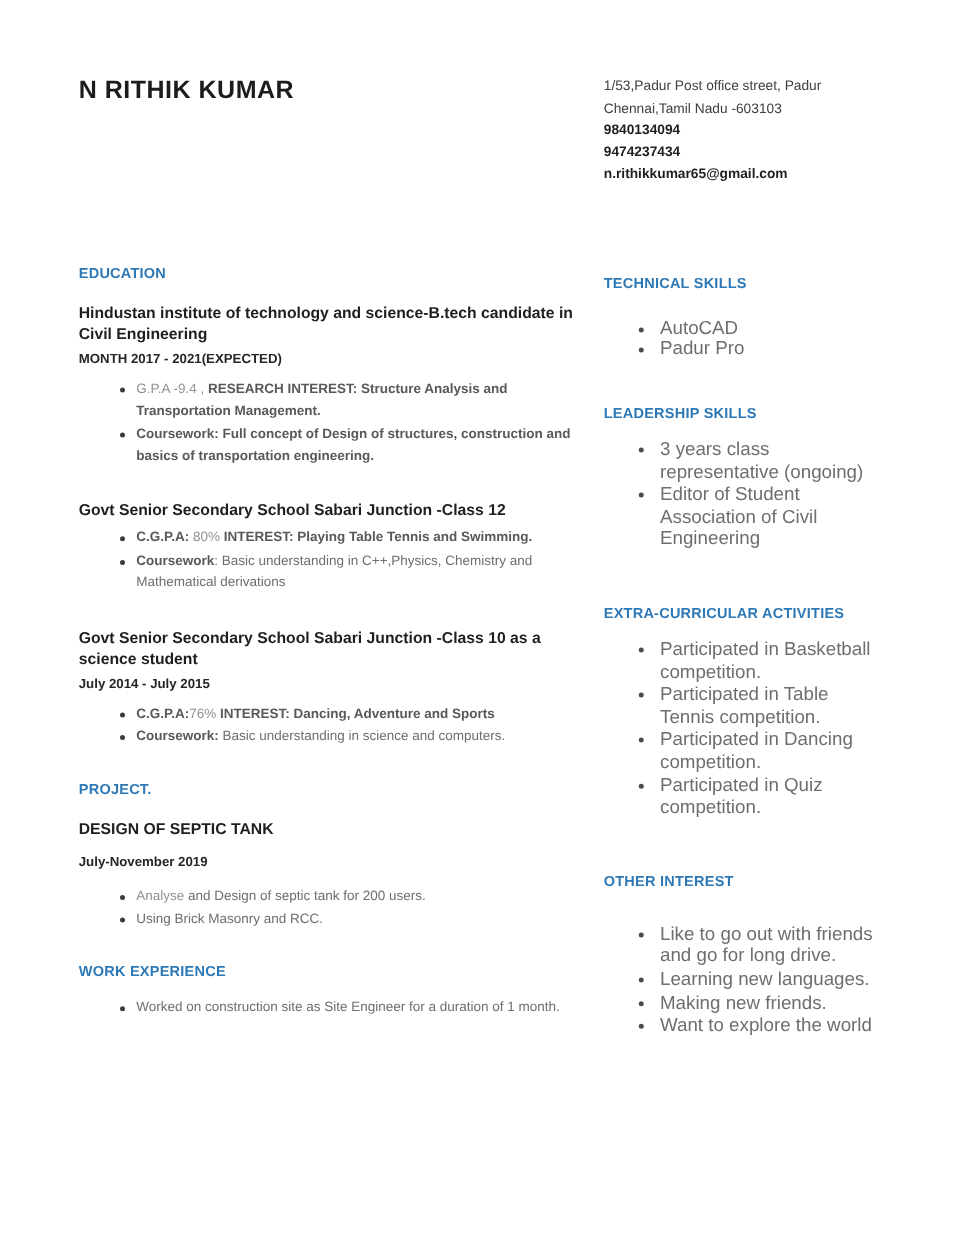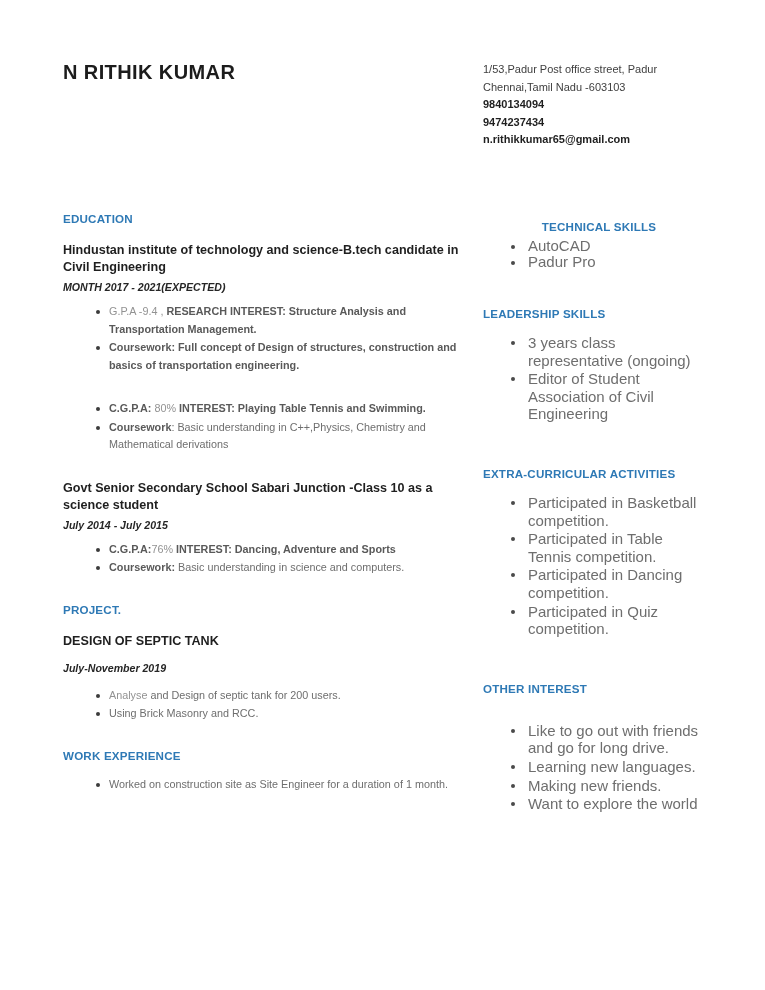--- a/index.html
+++ b/index.html
@@ -22,21 +22,21 @@
 
   .sec-title{
     color:var(--accent);font-weight:700;font-size:11.6px;
     letter-spacing:.2px;margin:0 0 17px 0;
   }
   .lsec{margin-bottom:12px;}
   .entry{margin-bottom:26px;}
   .entry-heading{
     font-size:12.6px;font-weight:700;color:#1f1f1f;line-height:17px;margin:0 0 5px 0;
   }
-  .entry-date{font-size:10.6px;font-weight:700;color:#262626;margin:0 0 10px 0;font-style:italic;}
+  .entry-date{font-size:10.6px;font-weight:700;color:#262626;margin:0 0 10px 0;}
   .sec-project- .entry-heading{margin:0 0 12px 0;}
   .sec-project- .entry-date{margin:0 0 13px 0;}
   .sec-project-{margin-bottom:0;}
   .sec-work-experience .sec-title{margin-bottom:14px;}
   .sec-work-experience .entry{margin-bottom:0;}
 
   ul.blist{list-style:none;margin:0;padding:0;}
   .col-left ul.blist li{
     position:relative;padding-left:46px;margin:0 0 1px 0;
     font-size:10.8px;line-height:17.5px;color:#6e6e6e;
@@ -52,21 +52,21 @@
   .col-right ul.blist li::before{
     content:"";position:absolute;left:28px;top:7px;width:4px;height:4px;
     border-radius:50%;background:#4a4a4a;
   }
   .seg-b{font-weight:700;color:#595959;}
   .seg-n{color:#6e6e6e;}
   .seg-l{color:#929292;}
 
   
   .rsec{margin-bottom:44px;}
-  .sec-technical-skills .sec-title{margin-bottom:5px;text-align:center;}
+  .sec-technical-skills .sec-title{margin-bottom:22px;}
   .sec-technical-skills ul.blist li{line-height:15px;}
   .sec-technical-skills{margin-bottom:38px;}
   .sec-leadership-skills .sec-title{margin-bottom:14px;}
   .sec-extra-curricular-activities .sec-title{margin-bottom:14px;}
   .sec-other-interest .sec-title{margin-bottom:27px;}
 </style>
 </head>
 <body>
 
 <div class="page">
@@ -83,20 +83,21 @@
         <div class="sec-title">EDUCATION</div>
         <div class="entry">
           <div class="entry-heading">Hindustan institute of technology and science-B.tech candidate in Civil Engineering</div>
           <div class="entry-date">MONTH 2017 - 2021(EXPECTED)</div>
           <ul class="blist">
             <li class="bullet"><span class="seg-l">G.P.A -9.4 , </span><span class="seg-b">RESEARCH INTEREST: Structure Analysis and Transportation Management.</span></li>
             <li class="bullet"><span class="seg-b">Coursework: Full concept of Design of structures, construction and basics of transportation engineering.</span></li>
           </ul>
         </div>
         <div class="entry">
+          <div class="entry-heading">Govt Senior Secondary School Sabari Junction -Class 12</div>
           <ul class="blist">
             <li class="bullet"><span class="seg-b">C.G.P.A: </span><span class="seg-l">80%  </span><span class="seg-b">INTEREST: Playing Table Tennis and Swimming.</span></li>
             <li class="bullet"><span class="seg-b">Coursework</span><span class="seg-n">: Basic understanding in C++,Physics, Chemistry and Mathematical derivations</span></li>
           </ul>
         </div>
         <div class="entry">
           <div class="entry-heading">Govt Senior Secondary School Sabari Junction -Class 10 as a science student</div>
           <div class="entry-date">July 2014 - July 2015</div>
           <ul class="blist">
             <li class="bullet"><span class="seg-b">C.G.P.A:</span><span class="seg-l">76%  </span><span class="seg-b">INTEREST: Dancing, Adventure and Sports</span></li>

